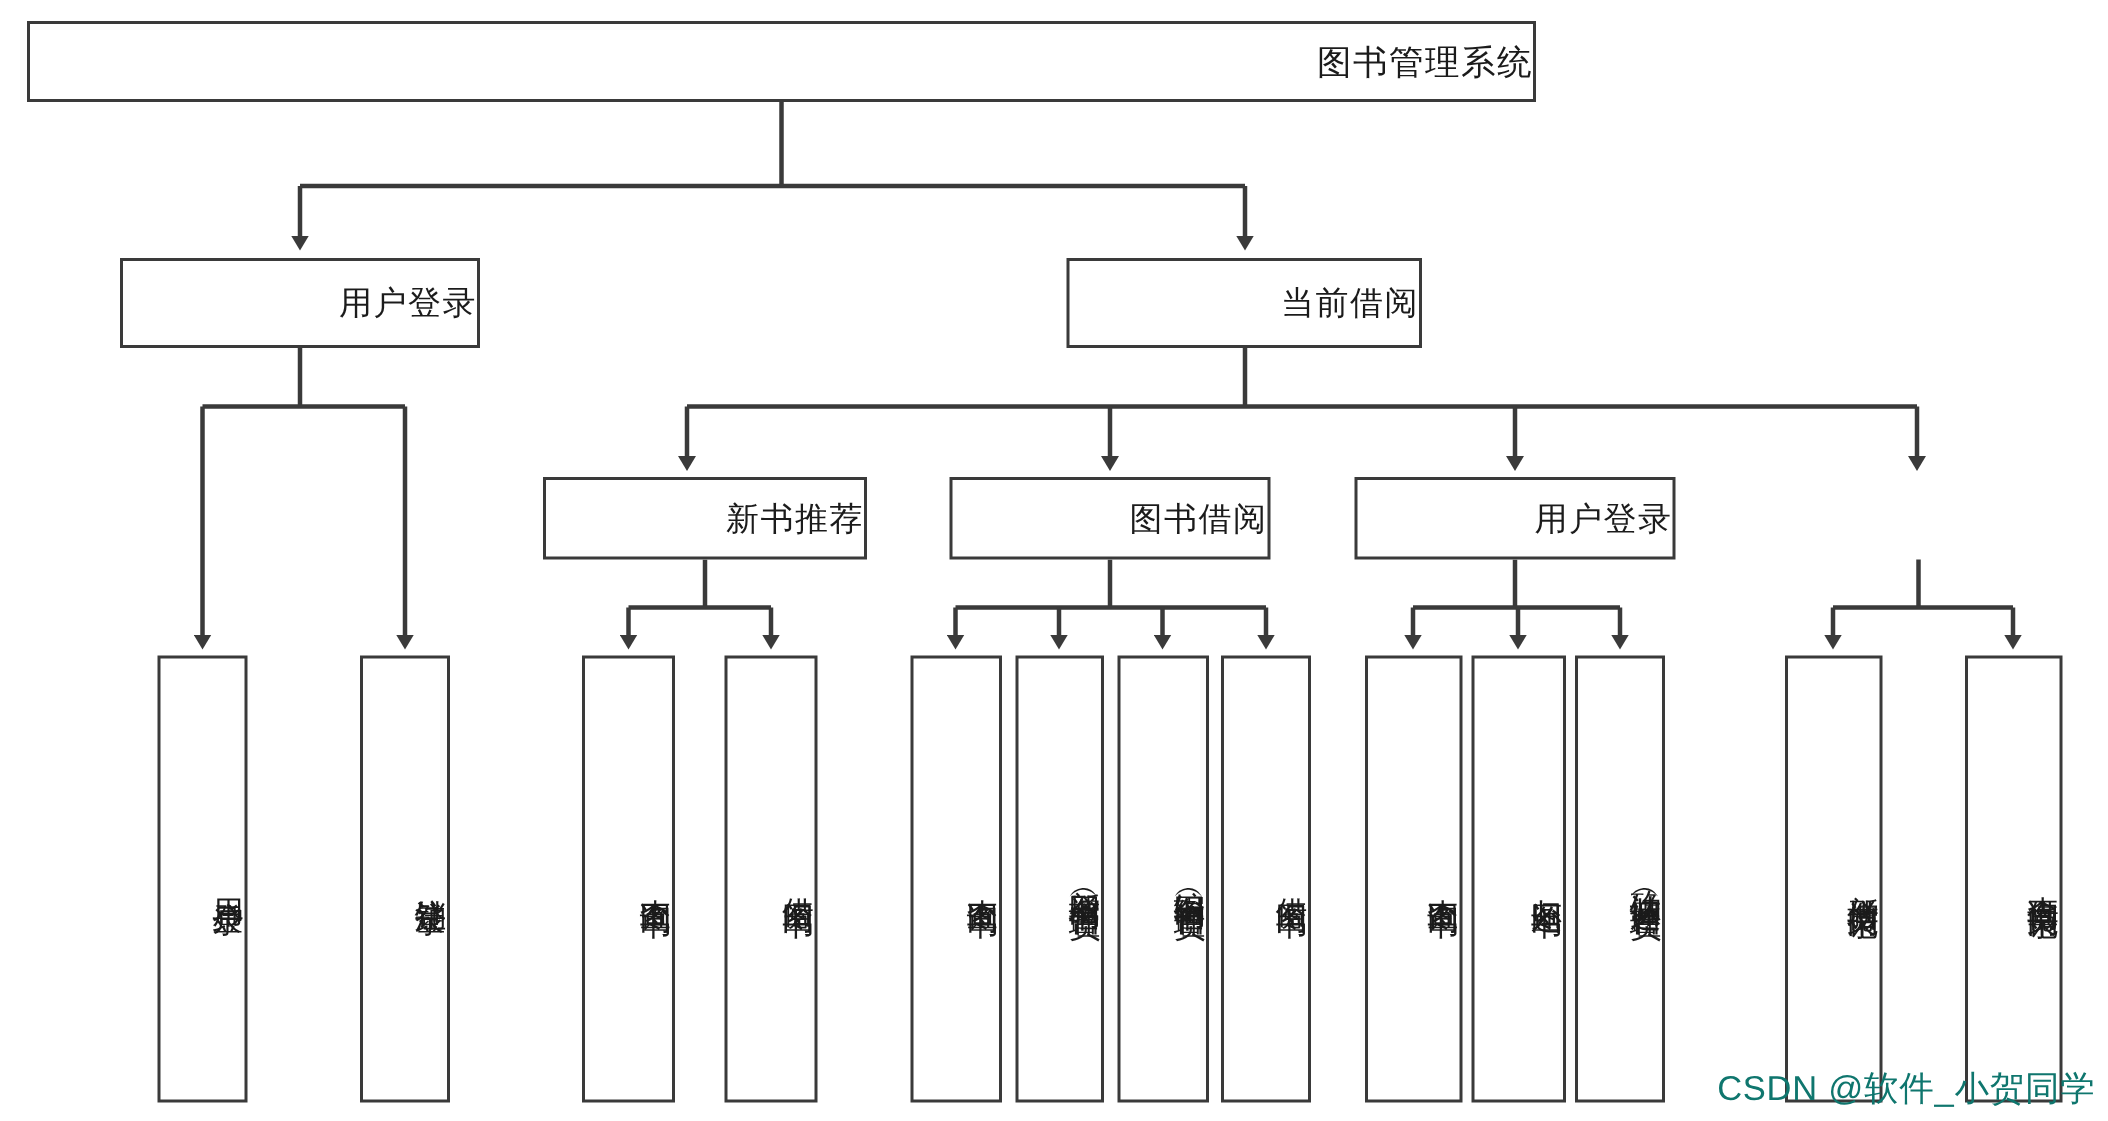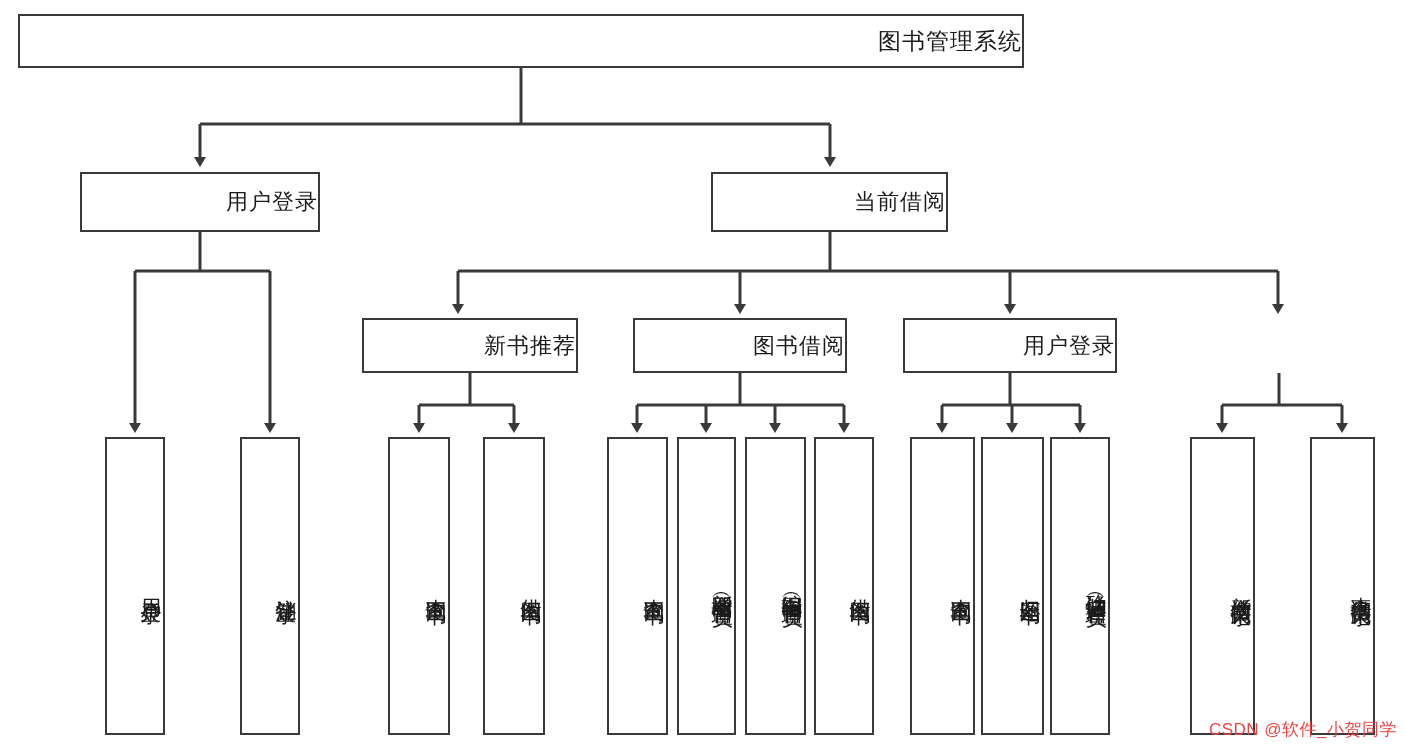--- a/index.html
+++ b/index.html
@@ -50,22 +50,22 @@
     font-size: 21px;
     line-height: 1.18;
     letter-spacing: 2px;
     white-space: nowrap;
     color: #1b1b1b;
   }
   #watermark {
     position: absolute;
     right: 8px;
     bottom: 6px;
-    font-size: 17px;
-    color: #ef4444;
+    font-size: 23px;
+    color: #0f766e;
     letter-spacing: 0.5px;
     white-space: nowrap;
   }
 </style>
 </head>
 <body>
 
 <div id="canvas">
 
   <svg id="wires" viewBox="0 0 1405 747" xmlns="http://www.w3.org/2000/svg">

